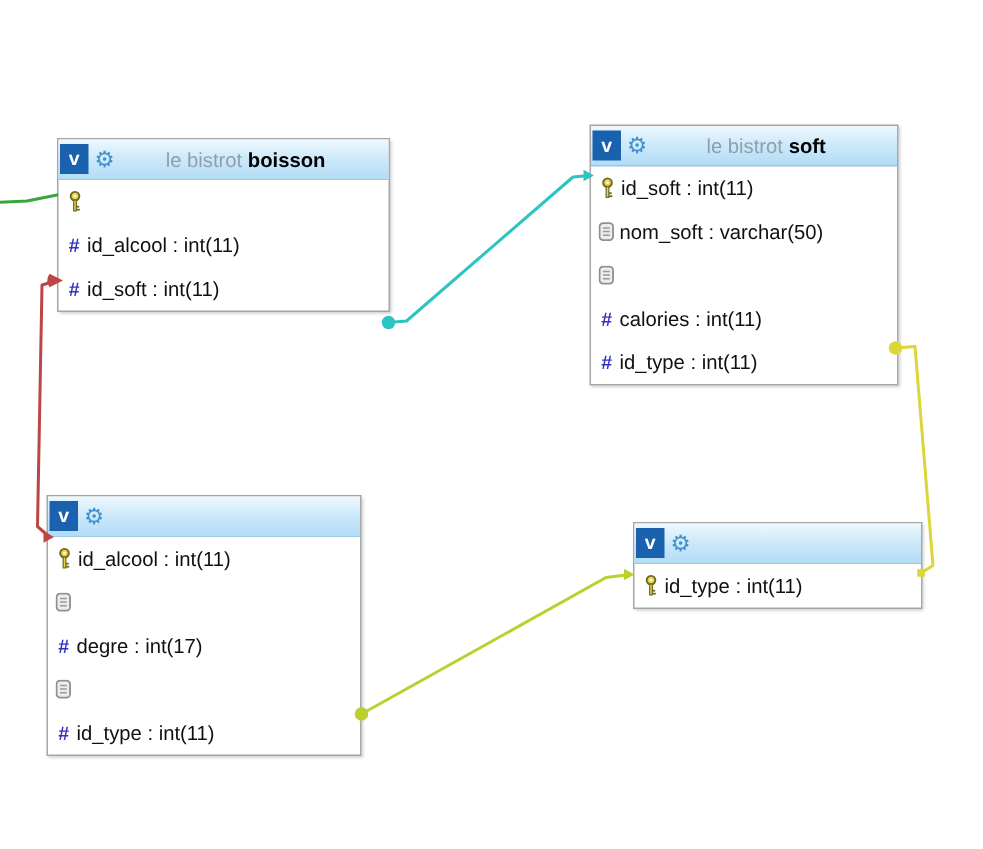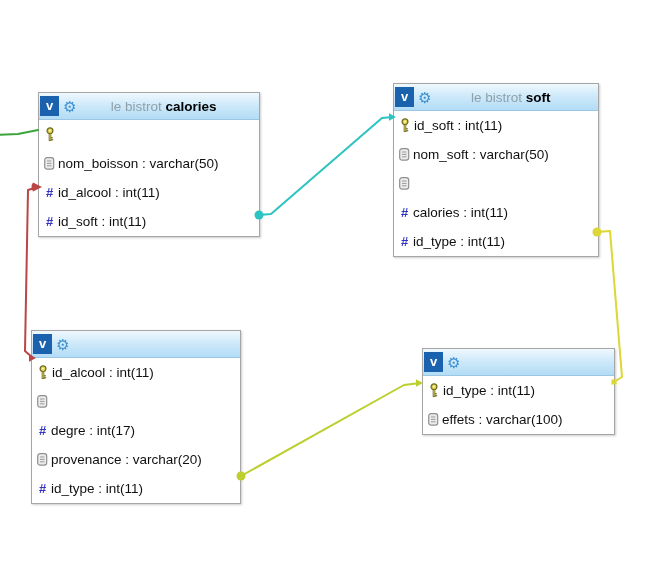--- a/index.html
+++ b/index.html
@@ -69,39 +69,30 @@
       </g>
       <g>
         <polyline points="-4,135 18,134 38,130" fill="none" stroke="#3ca43c" stroke-width="2" stroke-linejoin="round" stroke-linecap="round"></polyline>
       </g>
     </svg>
 
 <div class="dtable" style="left: 38px; top: 92px; width: 220px;">
       <div class="thead">
         <span class="vbadge">v</span>
         <span class="gear">⚙</span>
-        <span class="ttl"><span class="tpre">le bistrot</span> <span class="tname">calories</span></span>
+        <span class="ttl"><span class="tpre">le bistrot</span> <span class="tname">boisson</span></span>
       </div>
       <div class="trow">
         <svg class="ic" width="12" height="15" viewBox="0 0 12 15">
           <circle cx="6" cy="3.8" r="2.9" fill="#e6d24a" stroke="#6f6a23" stroke-width="1.3"></circle>
           <circle cx="6" cy="3.6" r="1" fill="#fbf7d8"></circle>
           <rect x="5.1" y="6.4" width="1.8" height="7.2" fill="#e6d24a" stroke="#6f6a23" stroke-width="0.8"></rect>
           <rect x="6.9" y="10.2" width="1.9" height="1.2" fill="#6f6a23"></rect>
           <rect x="6.9" y="12.2" width="2.3" height="1.2" fill="#6f6a23"></rect>
         </svg>
-      </div>
-      <div class="trow">
-        <svg class="ic" width="11" height="13" viewBox="0 0 11 13">
-          <rect x="0.7" y="0.7" width="9" height="11.4" rx="2.4" fill="#ececec" stroke="#8f8f8f" stroke-width="1.2"></rect>
-          <line x1="3" y1="4" x2="7.5" y2="4" stroke="#9a9a9a" stroke-width="1"></line>
-          <line x1="3" y1="6.4" x2="7.5" y2="6.4" stroke="#9a9a9a" stroke-width="1"></line>
-          <line x1="3" y1="8.8" x2="7.5" y2="8.8" stroke="#9a9a9a" stroke-width="1"></line>
-        </svg>
-        <span class="ftext">nom_boisson : varchar(50)</span>
       </div>
       <div class="trow">
         <span class="num-ic">#</span>
         <span class="ftext">id_alcool : int(11)</span>
       </div>
       <div class="trow">
         <span class="num-ic">#</span>
         <span class="ftext">id_soft : int(11)</span>
       </div>
     </div>
@@ -174,21 +165,20 @@
         <span class="num-ic">#</span>
         <span class="ftext">degre : int(17)</span>
       </div>
       <div class="trow">
         <svg class="ic" width="11" height="13" viewBox="0 0 11 13">
           <rect x="0.7" y="0.7" width="9" height="11.4" rx="2.4" fill="#ececec" stroke="#8f8f8f" stroke-width="1.2"></rect>
           <line x1="3" y1="4" x2="7.5" y2="4" stroke="#9a9a9a" stroke-width="1"></line>
           <line x1="3" y1="6.4" x2="7.5" y2="6.4" stroke="#9a9a9a" stroke-width="1"></line>
           <line x1="3" y1="8.8" x2="7.5" y2="8.8" stroke="#9a9a9a" stroke-width="1"></line>
         </svg>
-        <span class="ftext">provenance : varchar(20)</span>
       </div>
       <div class="trow">
         <span class="num-ic">#</span>
         <span class="ftext">id_type : int(11)</span>
       </div>
     </div>
     <div class="dtable" style="left: 422px; top: 348px; width: 191px;">
       <div class="thead">
         <span class="vbadge">v</span>
         <span class="gear">⚙</span>
@@ -196,23 +186,14 @@
       <div class="trow">
         <svg class="ic" width="12" height="15" viewBox="0 0 12 15">
           <circle cx="6" cy="3.8" r="2.9" fill="#e6d24a" stroke="#6f6a23" stroke-width="1.3"></circle>
           <circle cx="6" cy="3.6" r="1" fill="#fbf7d8"></circle>
           <rect x="5.1" y="6.4" width="1.8" height="7.2" fill="#e6d24a" stroke="#6f6a23" stroke-width="0.8"></rect>
           <rect x="6.9" y="10.2" width="1.9" height="1.2" fill="#6f6a23"></rect>
           <rect x="6.9" y="12.2" width="2.3" height="1.2" fill="#6f6a23"></rect>
         </svg>
         <span class="ftext">id_type : int(11)</span>
       </div>
-      <div class="trow">
-        <svg class="ic" width="11" height="13" viewBox="0 0 11 13">
-          <rect x="0.7" y="0.7" width="9" height="11.4" rx="2.4" fill="#ececec" stroke="#8f8f8f" stroke-width="1.2"></rect>
-          <line x1="3" y1="4" x2="7.5" y2="4" stroke="#9a9a9a" stroke-width="1"></line>
-          <line x1="3" y1="6.4" x2="7.5" y2="6.4" stroke="#9a9a9a" stroke-width="1"></line>
-          <line x1="3" y1="8.8" x2="7.5" y2="8.8" stroke="#9a9a9a" stroke-width="1"></line>
-        </svg>
-        <span class="ftext">effets : varchar(100)</span>
-      </div>
     </div>
   </div>
 
 </body></html>

